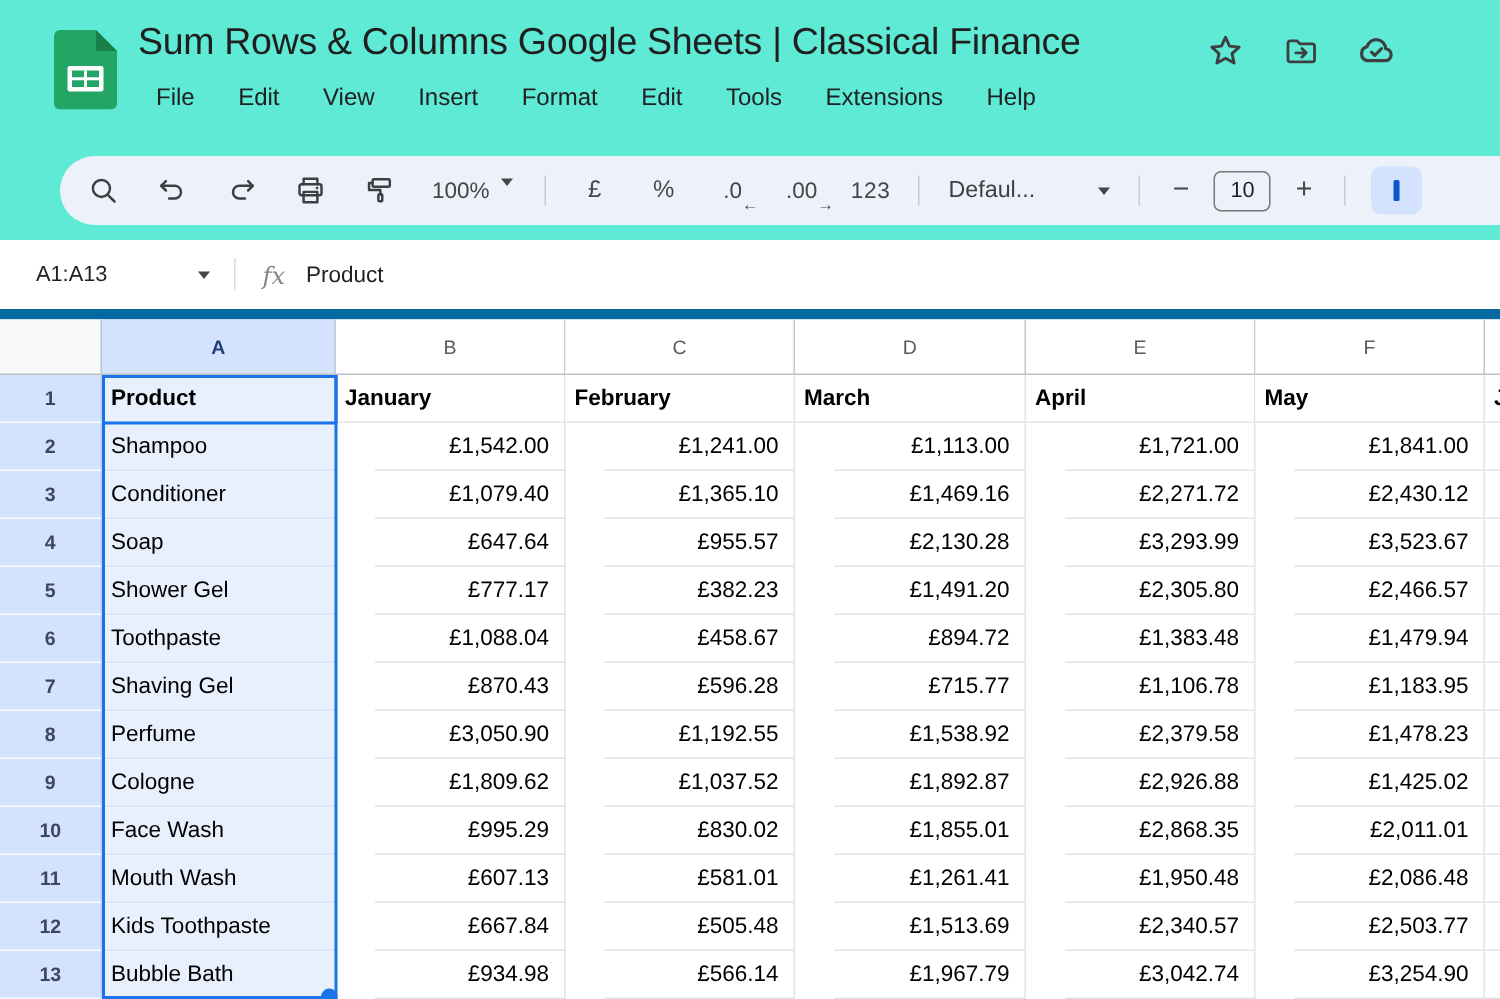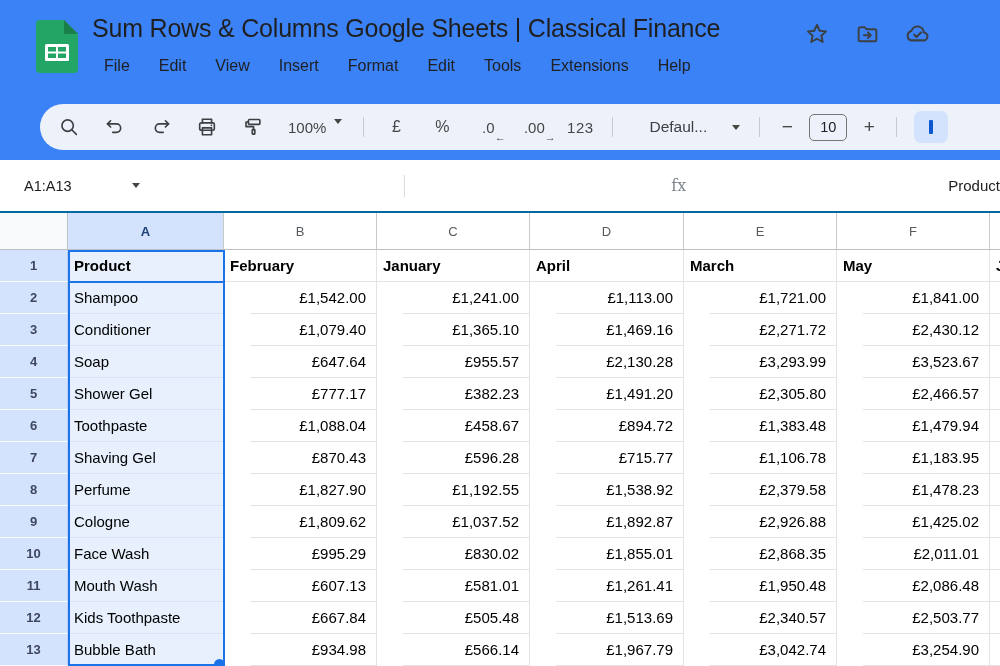--- a/index.html
+++ b/index.html
@@ -1,21 +1,21 @@
 <!DOCTYPE html>
 <html><head>
 <meta charset="utf-8">
 <style>
   * { margin:0; padding:0; box-sizing:border-box; }
   html,body { width:1000px; height:666px; overflow:hidden; background:#fff;
     font-family:"Liberation Sans","DejaVu Sans",sans-serif; }
   .stage { position:absolute; top:0; left:0; width:1000px; height:666px; overflow:hidden; }
 
   
-  .chrome { position:absolute; top:0; left:0; width:100%; height:160px; background:#3b82f6; }
+  .chrome { position:absolute; top:0; left:0; width:100%; height:160px; background:#5eead4; }
   .logo { position:absolute; left:36px; top:20px; width:42px; height:53px; }
   .doc-title { position:absolute; left:92px; top:14px; font-size:25px; font-weight:500;
     color:#1f1f1f; letter-spacing:-0.2px; white-space:nowrap; }
   .menus { position:absolute; left:104px; top:57px; display:flex; }
   .menu { font-size:16px; color:#202124; margin-right:29px; cursor:default; }
   .top-actions { position:absolute; left:802px; top:19px; display:flex; align-items:center; }
   .top-actions .abtn { width:30px; height:30px; margin-right:20px; display:flex;
     align-items:center; justify-content:center; }
   .icon-stroke { stroke:#3c4043; fill:none; stroke-width:1.8; stroke-linecap:round; stroke-linejoin:round; }
 
@@ -27,36 +27,36 @@
     color:#444746; font-size:15px; position:relative; }
   .tbtn svg { width:22px; height:22px; }
   .tdiv { width:1px; height:20px; background:#c7cad1; margin:0 9px; flex:0 0 1px; }
   .caret { width:0; height:0; border-left:4.5px solid transparent; border-right:4.5px solid transparent;
     border-top:5px solid #444746; margin-left:8px; }
   .zoom-ctl { display:flex; padding:0 12px; color:#444746; font-size:15px; }
   .cur { font-size:16px; }
   .dec-wrap { position:relative; font-weight:500; }
   .dec-arrow { position:absolute; right:-11px; bottom:-7px; font-size:11px; font-weight:400; }
   .num123 { font-size:15px; letter-spacing:0.5px; }
-  .font-ctl { display:flex; align-items:center; padding:0 10px; color:#3c4043; font-size:15.5px; min-width:128px;text-align:center; }
+  .font-ctl { display:flex; align-items:center; padding:0 10px; color:#3c4043; font-size:15.5px; min-width:128px; }
   .font-ctl .fname { flex:1; }
   .size-box { width:38px; height:27px; border:1px solid #747775; border-radius:5px; display:flex;
     align-items:center; justify-content:center; font-size:14.5px; color:#202124; margin:0 4px; }
   .pm { font-size:19px; min-width:36px; }
   .stub { width:34px; height:32px; background:#d3e3fd; border-radius:7px; margin-left:8px;
     display:flex; align-items:center; justify-content:center; flex:0 0 34px; }
   .stub i { display:block; width:4px; height:14px; background:#0b57d0; border-radius:1px; }
 
   
   .formula-bar { position:absolute; top:160px; left:0; width:100%; height:53px; background:#fff;
-    border-bottom:2px solid #0369a1; display:flex; align-items:center;justify-content:space-between; }
+    border-bottom:7px solid #0369a1; display:flex; align-items:center; }
   .namebox { display:flex; align-items:center; width:150px; padding-left:24px; }
   .namebox .val { font-size:14.5px; color:#202124; }
   .fdiv { width:1px; height:22px; background:#dadce0; margin:0 10px 0 6px; }
-  .fx { font-family:"DejaVu Serif",serif; font-size:16px; color:#80868b;
+  .fx { font-family:"DejaVu Serif",serif; font-style:italic; font-size:16px; color:#80868b;
     margin:0 14px 0 8px; }
   .fvalue { font-size:15px; color:#202124; }
 
   
   .grid-wrap { position:absolute; top:213px; left:0; width:1000px; height:453px; overflow:hidden; background:#fff; }
   .grid { display:grid; grid-template-columns:68px 156px 153px 153px 154px 153px 153px 14px;
     grid-template-rows:37px repeat(13,32px); width:1004px; }
   .corner { background:#f8f9fa; border-right:1px solid #bdc1c6; border-bottom:1px solid #bdc1c6; }
   .colhead { background:#fff; border-right:1px solid #c6c8ca; border-bottom:1px solid #bdc1c6;
     display:flex; align-items:center; justify-content:center; font-size:13px; color:#575b5f; }
@@ -202,24 +202,24 @@
         <div class="corner"></div>
         <div class="colhead sel">A</div>
         <div class="colhead">B</div>
         <div class="colhead">C</div>
         <div class="colhead">D</div>
         <div class="colhead">E</div>
         <div class="colhead">F</div>
         <div class="colhead"></div>
         <div class="rowhead">1</div>
         <div class="cell bold left acol">Product</div>
+        <div class="cell bold left">January</div>
         <div class="cell bold left">February</div>
-        <div class="cell bold left">January</div>
+        <div class="cell bold left">March</div>
         <div class="cell bold left">April</div>
-        <div class="cell bold left">March</div>
         <div class="cell bold left">May</div>
         <div class="cell bold left">J</div>
         <div class="rowhead">2</div>
         <div class="cell left acol">Shampoo</div>
         <div class="cell num">£1,542.00</div>
         <div class="cell num">£1,241.00</div>
         <div class="cell num">£1,113.00</div>
         <div class="cell num">£1,721.00</div>
         <div class="cell num">£1,841.00</div>
         <div class="cell"></div>
@@ -258,21 +258,21 @@
         <div class="rowhead">7</div>
         <div class="cell left acol">Shaving Gel</div>
         <div class="cell num">£870.43</div>
         <div class="cell num">£596.28</div>
         <div class="cell num">£715.77</div>
         <div class="cell num">£1,106.78</div>
         <div class="cell num">£1,183.95</div>
         <div class="cell"></div>
         <div class="rowhead">8</div>
         <div class="cell left acol">Perfume</div>
-        <div class="cell num">£1,827.90</div>
+        <div class="cell num">£3,050.90</div>
         <div class="cell num">£1,192.55</div>
         <div class="cell num">£1,538.92</div>
         <div class="cell num">£2,379.58</div>
         <div class="cell num">£1,478.23</div>
         <div class="cell"></div>
         <div class="rowhead">9</div>
         <div class="cell left acol">Cologne</div>
         <div class="cell num">£1,809.62</div>
         <div class="cell num">£1,037.52</div>
         <div class="cell num">£1,892.87</div>

